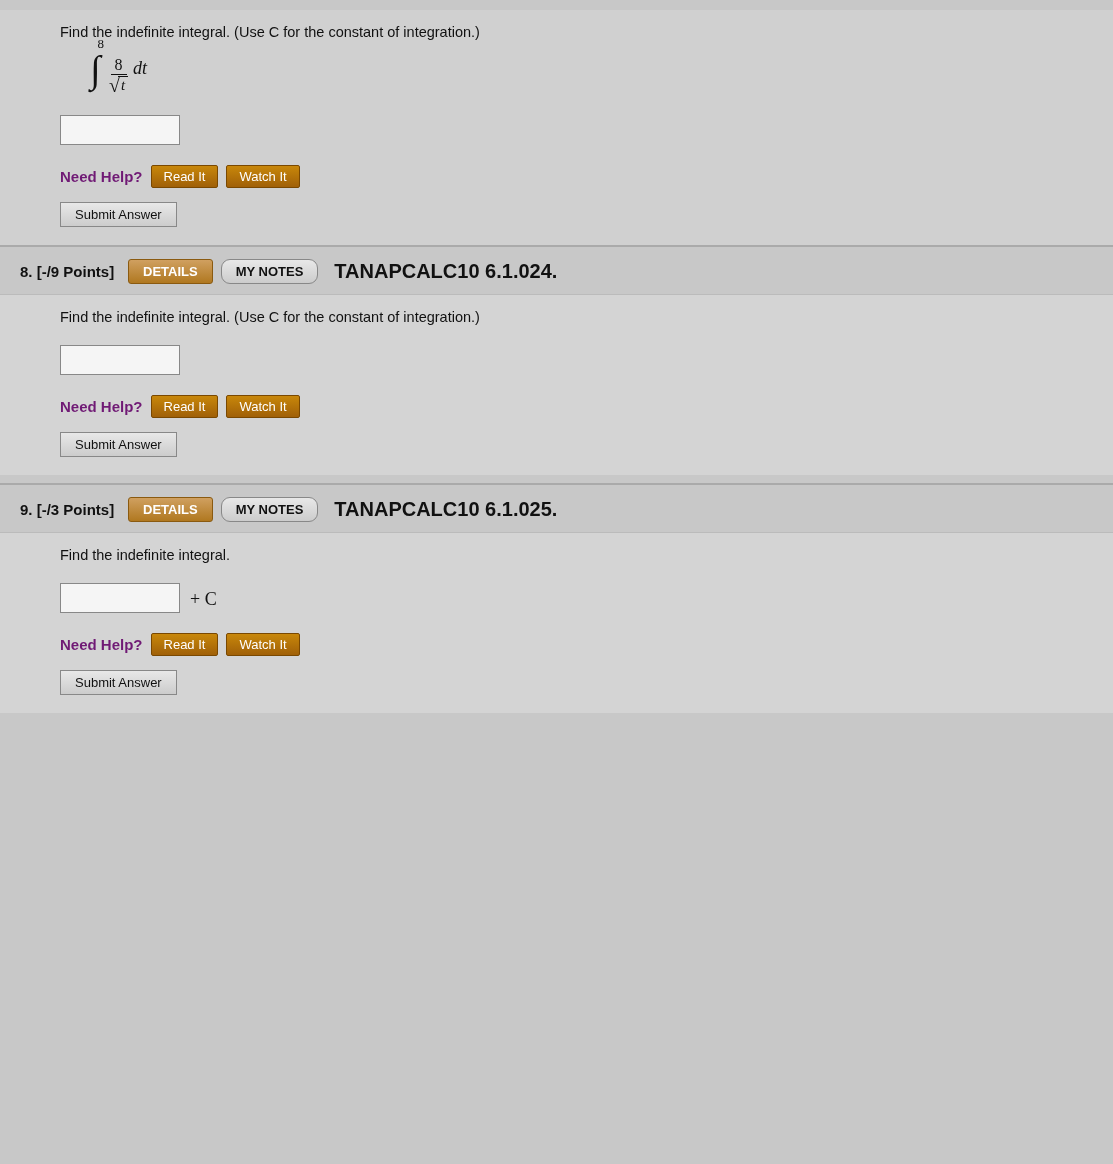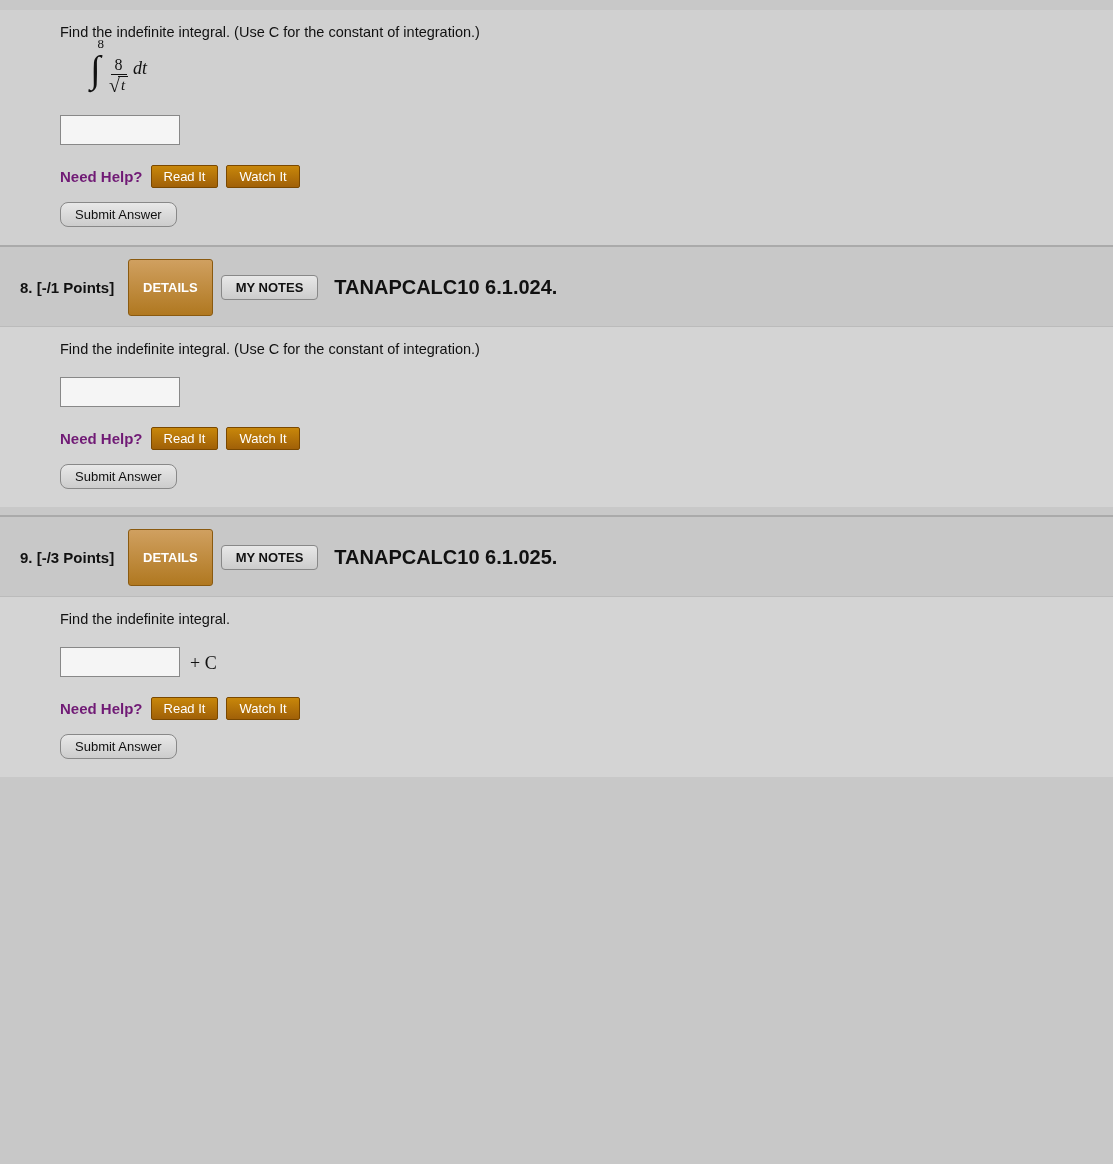--- a/index.html
+++ b/index.html
@@ -90,21 +90,21 @@
       border-radius: 2px;
     }
 
     .submit-btn {
       background: linear-gradient(to bottom, #e8e8e8, #cccccc);
       color: #111;
       border: 1px solid #888;
       padding: 4px 14px;
       font-size: 13px;
       cursor: pointer;
-      border-radius: 8px;
+      border-radius: 0;
       margin-top: 4px;
     }
 
     
     .problem-header {
       background: #c8c8c8;
       display: flex;
       align-items: center;
       gap: 8px;
       padding: 12px 20px 10px 20px;
@@ -115,35 +115,35 @@
     .problem-number {
       font-weight: bold;
       font-size: 15px;
       min-width: 100px;
     }
 
     .details-btn {
       background: linear-gradient(to bottom, #d0a060, #b07820);
       color: white;
       border: 1px solid #8a5a10;
-      padding: 20px 14px;
+      padding: 4px 14px;
       font-size: 13px;
       cursor: pointer;
       border-radius: 3px;
       font-weight: bold;
     }
 
     .notes-btn {
       background: linear-gradient(to bottom, #e8e8e8, #cccccc);
       color: #111;
       border: 1px solid #888;
       padding: 4px 14px;
       font-size: 13px;
       cursor: pointer;
-      border-radius: 4px;
+      border-radius: 9px;
       font-weight: bold;
     }
 
     .problem-code {
       font-weight: bold;
       font-size: 20px;
       margin-left: 8px;
     }
 
     
@@ -227,21 +227,21 @@
       <span class="need-help-label">Need Help?</span>
       <button class="help-btn">Read It</button>
       <button class="help-btn">Watch It</button>
     </div>
 
     <button class="submit-btn">Submit Answer</button>
   </div>
 
   <div class="problem-section">
     <div class="problem-header">
-      <span class="problem-number">8. [-/1 Points]</span>
+      <span class="problem-number">8. [-/9 Points]</span>
       <button class="details-btn">DETAILS</button>
       <button class="notes-btn">MY NOTES</button>
       <span class="problem-code">TANAPCALC10 6.1.024.</span>
     </div>
 
     <div class="problem-body">
       <div class="problem-instruction">Find the indefinite integral. (Use C for the constant of integration.)</div>
 
       
 

